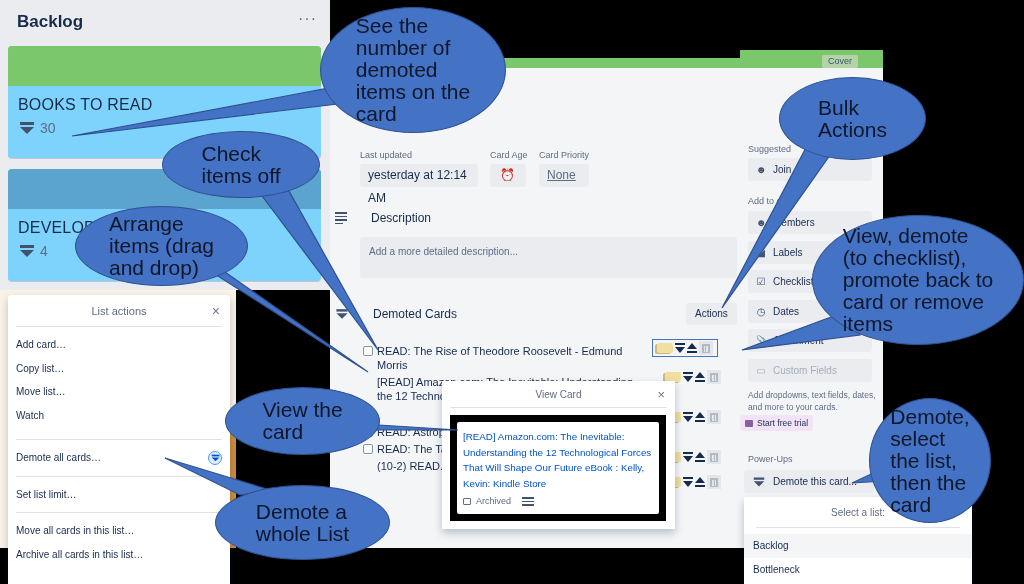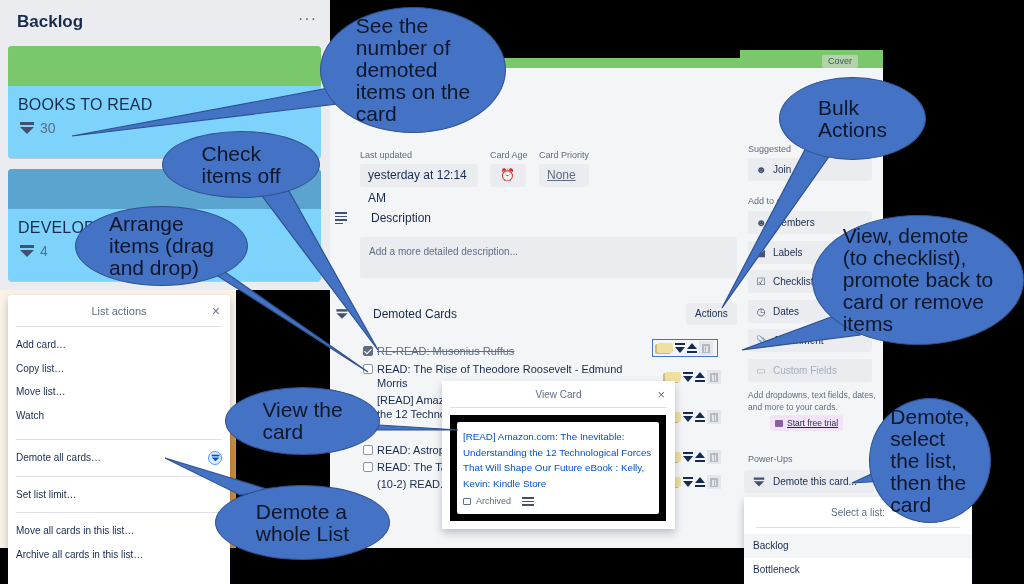--- a/index.html
+++ b/index.html
@@ -169,24 +169,20 @@
 </div>
 <div class="abs desc-box" style="left:360px;top:237px;width:377px;height:41px;">Add a more detailed description...</div>
 
 <div class="abs sec-title" style="left:335px;top:307px;">
   <span class="dm-icon" style="transform:scale(.8)"></span>
   <span>Demoted Cards</span>
 </div>
 <div class="abs actions-btn" style="left:686px;top:303px;">Actions</div>
 
 <div class="abs" style="left:363px;top:344px;width:280px;">
-  <div class="chk-row" style="margin-bottom:4px">
-    <span class="chk on"></span>
-    <span class="strike">RE-READ: Musonius Ruffus</span>
-  </div>
   <div class="chk-row" style="margin-bottom:3px">
     <span class="chk"></span>
     <span>READ: The Rise of Theodore Roosevelt - Edmund Morris</span>
   </div>
   <div class="chk-row" style="margin-bottom:8px;height:42px;overflow:hidden">
     <span class="chk" style="visibility:hidden"></span>
     <span>[READ] Amazon.com: The Inevitable: Understanding the 12 Technological ... eBook</span>
   </div>
   <div class="chk-row" style="margin-bottom:3px">
     <span class="chk"></span>
@@ -267,21 +263,21 @@
 </div>
 <div class="abs sb-btn" style="left:748px;top:329px;">
   <span class="sb-ico">📎</span>
     <span>Attachment</span>
 </div>
 <div class="abs sb-btn dis" style="left:748px;top:359px;">
   <span class="sb-ico" style="color:#a5adba">▭</span>
     <span>Custom Fields</span>
 </div>
 <div class="abs sb-hint" style="left:748px;top:389px;width:130px;">Add dropdowns, text fields, dates, and more to your cards.</div>
-<div class="abs trial" style="left:770px;top:415px;text-decoration:underline;">
+<div class="abs trial" style="left:740px;top:415px;">
   <span class="trial-ico"></span>
     <span>Start free trial</span>
 </div>
 <div class="abs sb-label" style="left:748px;top:454px;">Power-Ups</div>
 <div class="abs sb-btn" style="left:744px;top:470px;width:130px;">
   <span class="dm-icon" style="transform:scale(.75)"></span>
     <span>Demote this card...</span>
 </div>
 
 <div class="abs sel">

